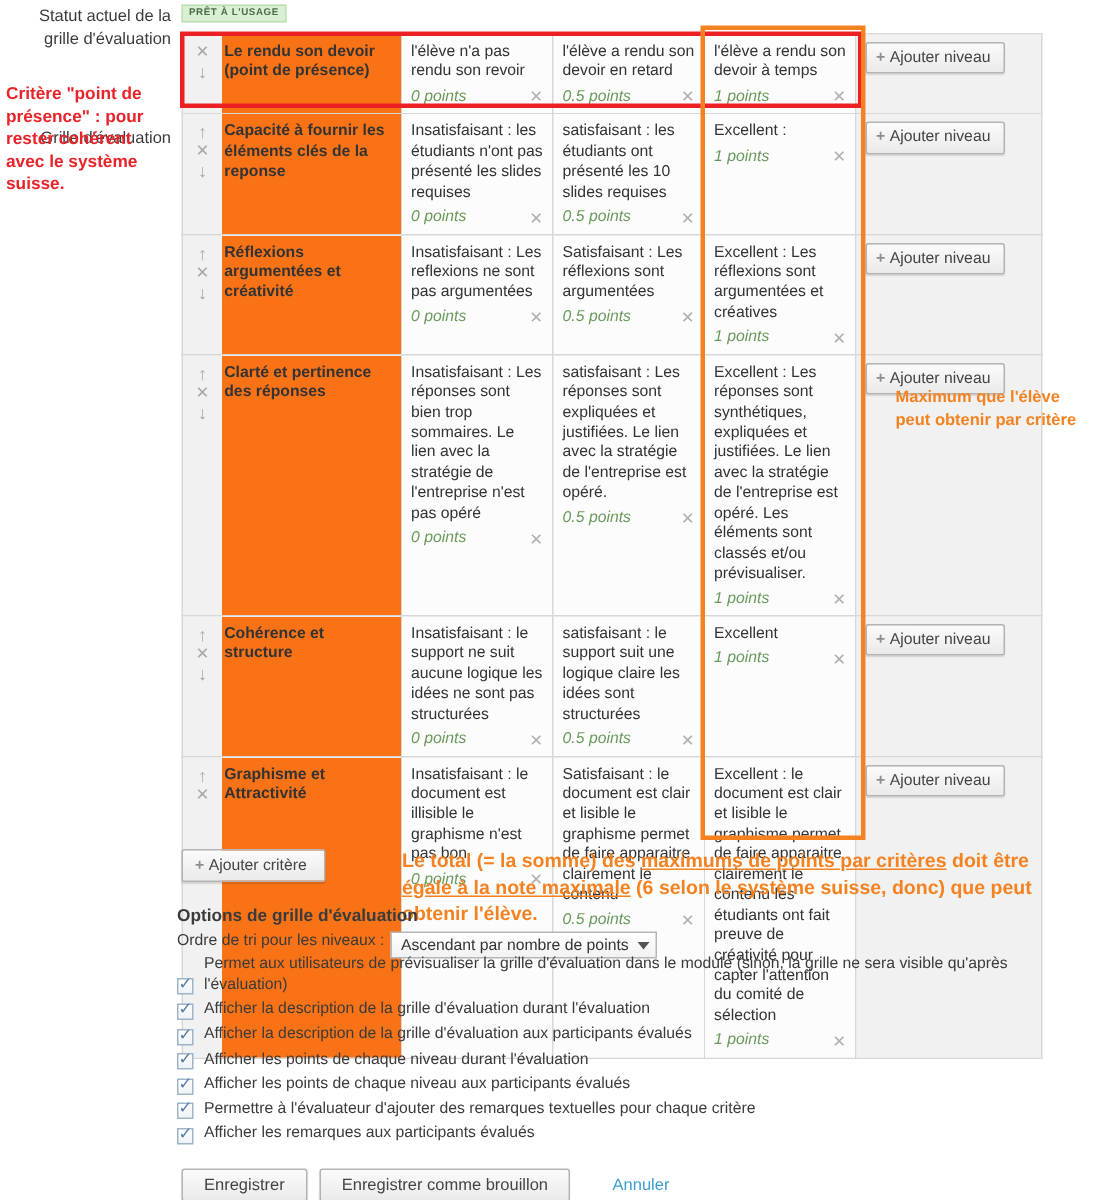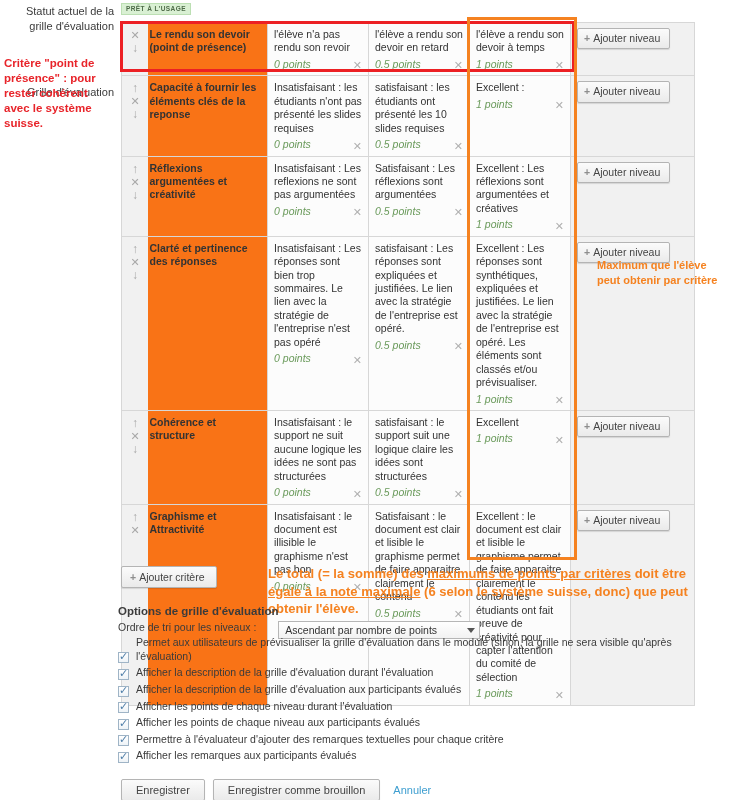--- a/index.html
+++ b/index.html
@@ -169,27 +169,27 @@
     font-size: 11.5px;
     color: #3b3b3b;
   }
   #sort-row {
     position: absolute;
     left: 118px; top: 621px;
     display: flex; align-items: flex-start;
     font-size: 10.5px; color: #3b3b3b;
   }
   .select {
-    margin-left: 22px;
+    margin-left: 4px;
     border: 1px solid #b6b6b6;
     background: linear-gradient(#ffffff, #f2f2f2);
     padding: 2px 4px 2px 6px;
     font-size: 10.5px;
     color: #333;
-    width: 202px;
+    width: 178px;
     display: flex; align-items: center; justify-content: space-between;
     cursor: pointer;
   }
   .caret {
     width: 0; height: 0;
     border-left: 4px solid transparent;
     border-right: 4px solid transparent;
     border-top: 5px solid #555;
     margin-left: 6px;
   }
@@ -221,21 +221,21 @@
     color: #4f7ea8;
     line-height: 13px;
   }
   .opt-text { flex: 1; }
 
   
   #footer { position: absolute; left: 121px; top: 779px; display: flex; align-items: center; }
   #footer .btn { padding: 4px 14px; font-size: 11px; }
   #footer .btn + .btn { margin-left: 8px; }
   #cancel-link {
-    margin-left: 13px;
+    margin-left: 28px;
     color: #3e9ed0;
     font-size: 11px;
     cursor: pointer;
   }
 </style>
 </head>
 <body>
 
 <div class="page">
 

